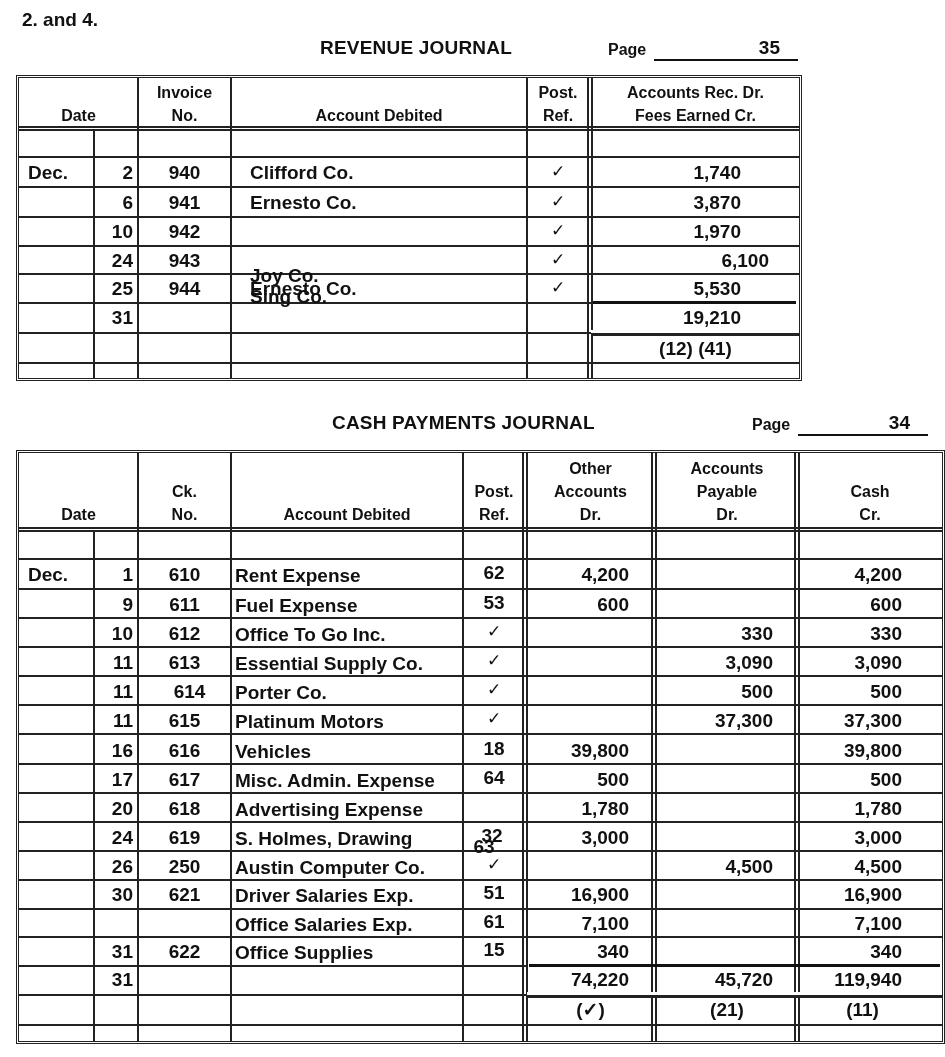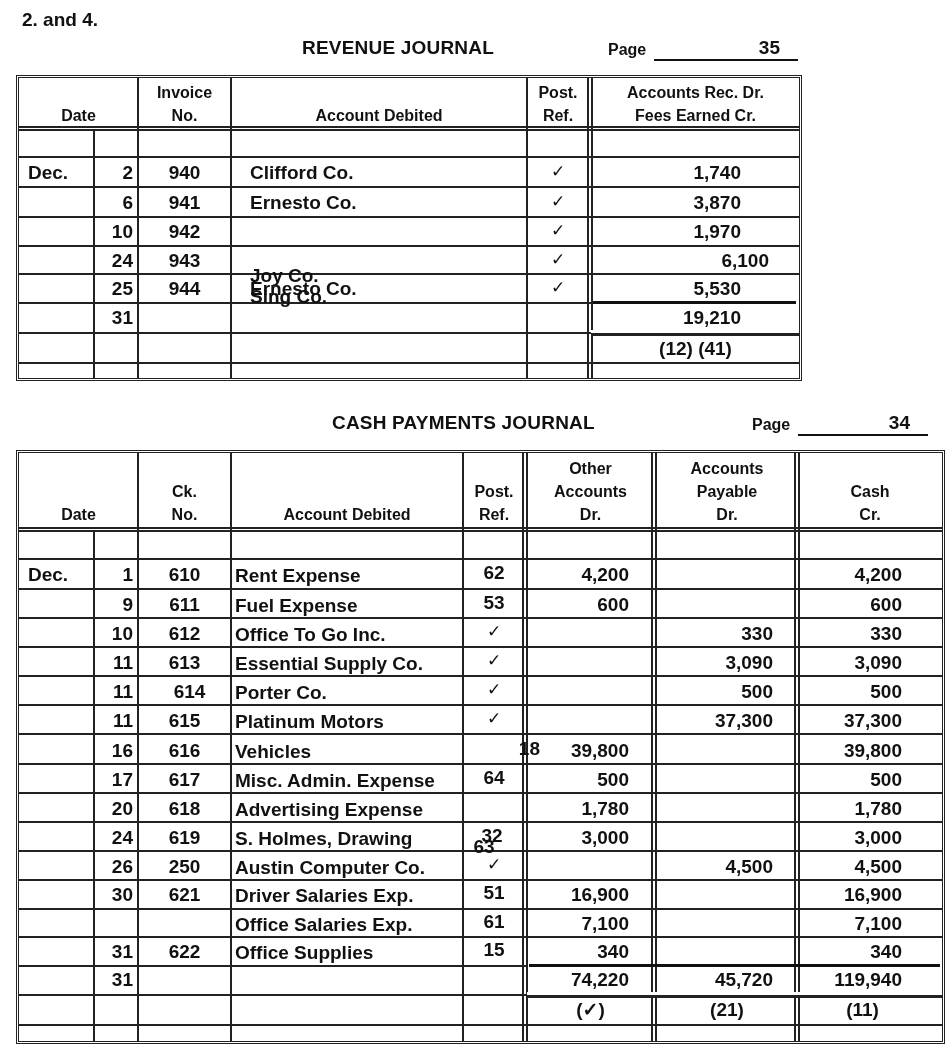--- a/index.html
+++ b/index.html
@@ -22,21 +22,21 @@
   .c { text-align: center; }
   .l { text-align: left; }
   .chk { font-size: 17px; font-weight: normal; }
 </style>
 </head>
 <body>
 
 <div class="abs heading" style="left:22px; top:9px;">2. and 4.</div>
 
 <div>
-  <div class="abs title" style="left:302px; top:37px;">REVENUE JOURNAL</div>
+  <div class="abs title" style="left:320px; top:37px;">REVENUE JOURNAL</div>
   <div class="abs page-label" style="left:608px; top:41px;">Page</div>
   <div class="abs page-line" style="left:654px; top:37px; width:144px;">35</div>
 
   <div class="abs box" style="left:16px; top:75px; width:786px; height:306px;"></div>
 
   <div class="hld" style="left:19px; top:126px; width:780px;"></div>
 
   <div class="vl" style="left:93px; top:131px; height:247px;"></div>
   <div class="vl" style="left:137px; top:78px; height:300px;"></div>
   <div class="vl" style="left:230px; top:78px; height:300px;"></div>
@@ -219,21 +219,21 @@
         <div class="cell c chk" style="left:464px; top:707px; width:60px;">✓</div>
         <div class="cell r" style="left:528px; top:709px; width:101px;"></div>
         <div class="cell r" style="left:657px; top:709px; width:116px;">37,300</div>
         <div class="cell r" style="left:800px; top:709px; width:102px;">37,300</div>
       </div>
       <div>
         <div class="cell l" style="left:28px; top:739px;"></div>
         <div class="cell r" style="left:95px; top:739px; width:38px;">16</div>
         <div class="cell c" style="left:139px; top:739px; width:91px;">616</div>
         <div class="cell l" style="left:235px; top:740px;">Vehicles</div>
-        <div class="cell c" style="left:480px; top:737px; width:60px;text-align:right;">18</div>
+        <div class="cell c" style="left:464px; top:737px; width:60px;">18</div>
         <div class="cell r" style="left:528px; top:739px; width:101px;">39,800</div>
         <div class="cell r" style="left:657px; top:739px; width:116px;"></div>
         <div class="cell r" style="left:800px; top:739px; width:102px;">39,800</div>
       </div>
       <div>
         <div class="cell l" style="left:28px; top:768px;"></div>
         <div class="cell r" style="left:95px; top:768px; width:38px;">17</div>
         <div class="cell c" style="left:139px; top:768px; width:91px;">617</div>
         <div class="cell l" style="left:235px; top:769px;">Misc. Admin. Expense</div>
         <div class="cell c" style="left:464px; top:766px; width:60px;">64</div>

